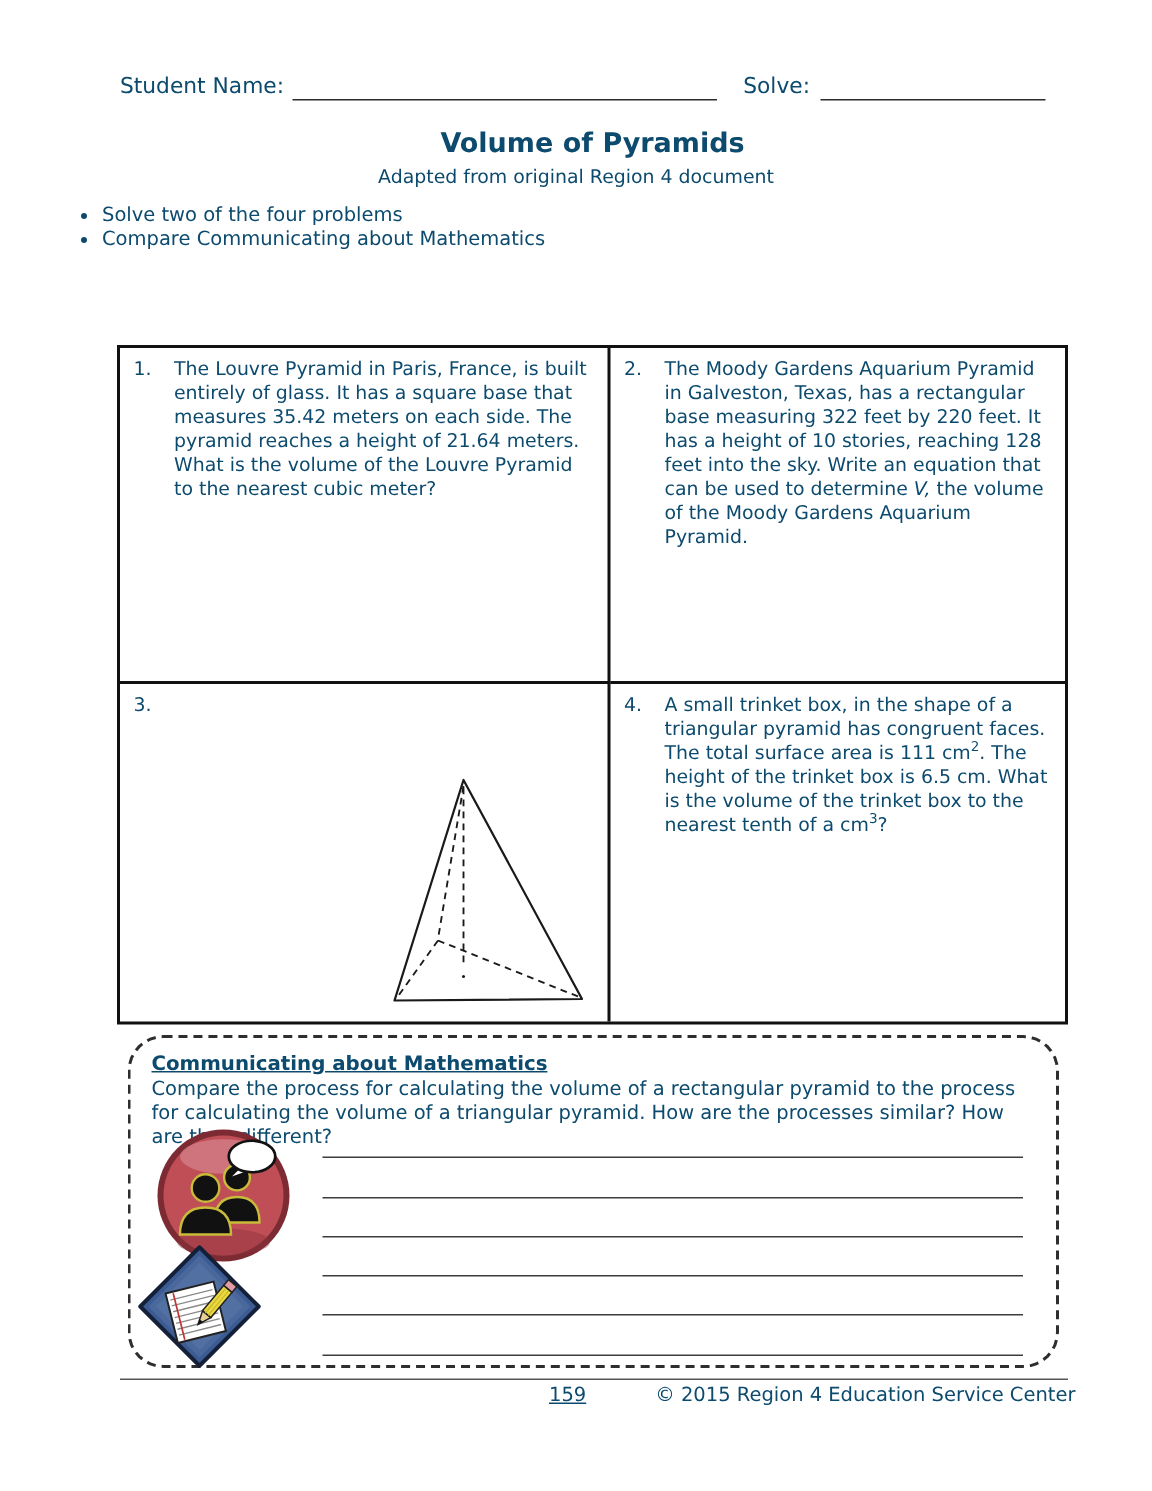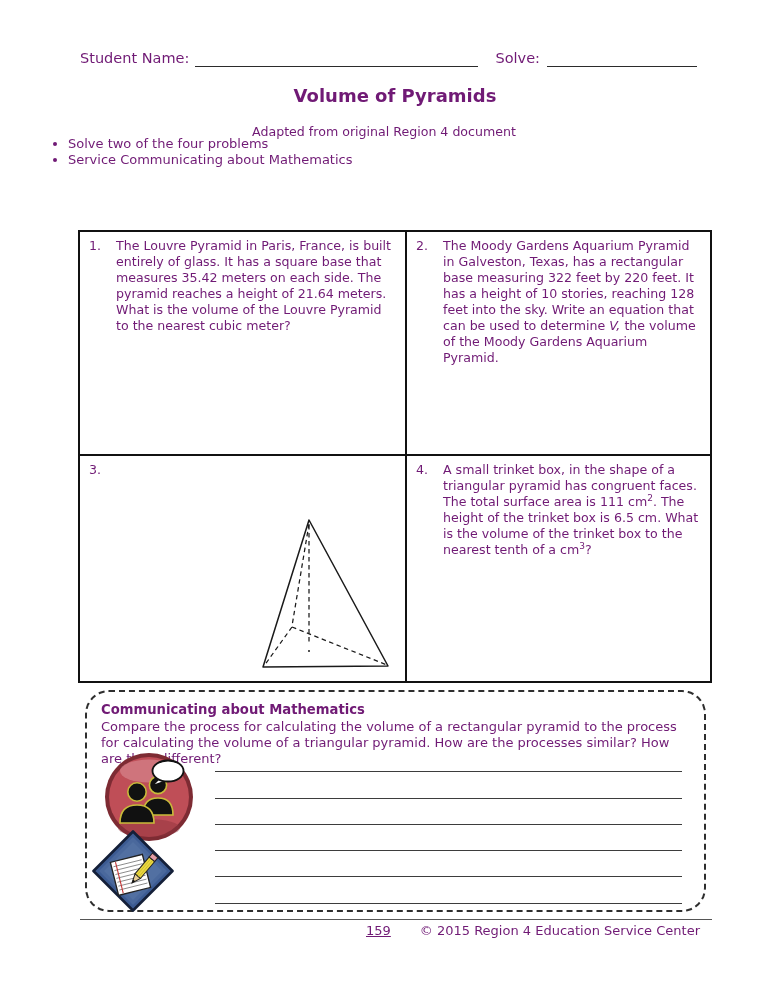--- a/index.html
+++ b/index.html
@@ -4,39 +4,39 @@
 <style>
   * { box-sizing: border-box; margin: 0; padding: 0; }
   html,body { background:#ffffff; }
   #page {
     position: relative;
     width: 768px;
     height: 994px;
     margin: 0 auto;
     background: #ffffff;
     font-family: "DejaVu Sans", "Liberation Sans", sans-serif;
-    color: #701a75;
+    color: #0c4a6e;
     overflow: hidden;
   }
   
   .name-row {
     position: absolute; left: 80px; top: 49px; width: 617px;
     display: flex; align-items: flex-end;
     font-size: 14.5px; line-height: 18px;
   }
   .name-row .lbl { white-space: nowrap; }
   .blank { border-bottom: 1.6px solid #2b2b2b; height: 18px; }
   .blank.grow { flex: 1; margin-left: 6px; }
   .date-lbl { margin-left: 18px; }
   .blank.date { width: 150px; margin-left: 7px; }
 
   
   .title-block { position: absolute; left: 0; top: 85px; width: 100%; text-align: center; }
   .title-main { font-size: 18px; line-height: 22px; font-weight: bold; margin-left: 22px; }
-  .title-sub { font-size: 12.6px; line-height: 15px; margin-top: 17px; }
+  .title-sub { font-size: 12.6px; line-height: 15px; margin-top: 3px; }
 
   
   .instructions { position: absolute; left: 46px; top: 136px; }
   .instructions ul { margin: 0; padding-left: 22px; }
   .instructions li { font-size: 13px; line-height: 15.6px; }
 
   
   .ptable {
     position: absolute; left: 78px; top: 230px; width: 634px; height: 453px;
     border: 2px solid #111;
@@ -53,31 +53,31 @@
 
   
   .pyramid-svg { position: absolute; left: 250px; top: 512px; }
 
   
   .combox {
     position: absolute; left: 85px; top: 690px; width: 621px; height: 222px;
     border: 2px dashed #2e2e2e; border-radius: 24px;
     padding: 10px 14px 0 14px;
   }
-  .com-heading { font-size: 13.2px; line-height: 16px; font-weight: bold; }
+  .com-heading { font-size: 13.2px; line-height: 16px; font-weight: bold; text-decoration: underline; }
   .com-prompt { font-size: 13px; line-height: 16.2px; margin-top: 1px; width: 592px; }
   .icon-discussion { position: absolute; left: 17px; top: 60px; }
   .icon-writing { position: absolute; left: 5px; top: 138px; }
   .answer-lines { position: absolute; left: 128px; top: 54px; width: 467px; }
   .ans-line { height: 26.3px; border-bottom: 1.5px solid #3d3d3d; }
 
   
   .footer-rule { position: absolute; left: 80px; top: 919px; width: 632px; border-top: 1.3px solid #555; }
   .page-num { position: absolute; left: 366px; top: 923px; font-size: 13px; text-decoration: underline; }
-  .copyright { position: absolute; right: 68px; top: 923px; font-size: 13px; }
+  .copyright { position: absolute; right: 51px; top: 923px; font-size: 13px; }
 </style>
 </head>
 <body>
 
 <div id="page">
 
   <div class="name-row">
     <span class="lbl">Student Name:</span>
     <span class="blank grow"></span>
     <span class="lbl date-lbl">Solve:</span>
@@ -85,21 +85,21 @@
   </div>
 
   <div class="title-block">
     <div class="title-main">Volume of Pyramids</div>
     <div class="title-sub">Adapted from original Region 4 document</div>
   </div>
 
   <div class="instructions">
     <ul>
       <li>Solve two of the four problems</li>
-      <li>Service Communicating about Mathematics</li>
+      <li>Compare Communicating about Mathematics</li>
     </ul>
   </div>
 
   <div class="ptable">
     <div class="cell br bb">
       <span class="pnum">1.</span>
       <span class="ptext">The Louvre Pyramid in Paris, France, is built entirely of glass. It has a square base that measures 35.42 meters on each side. The pyramid reaches a height of 21.64 meters. What is the volume of the Louvre Pyramid to the nearest cubic meter?</span>
     </div>
     <div class="cell bb">
       <span class="pnum">2.</span>

